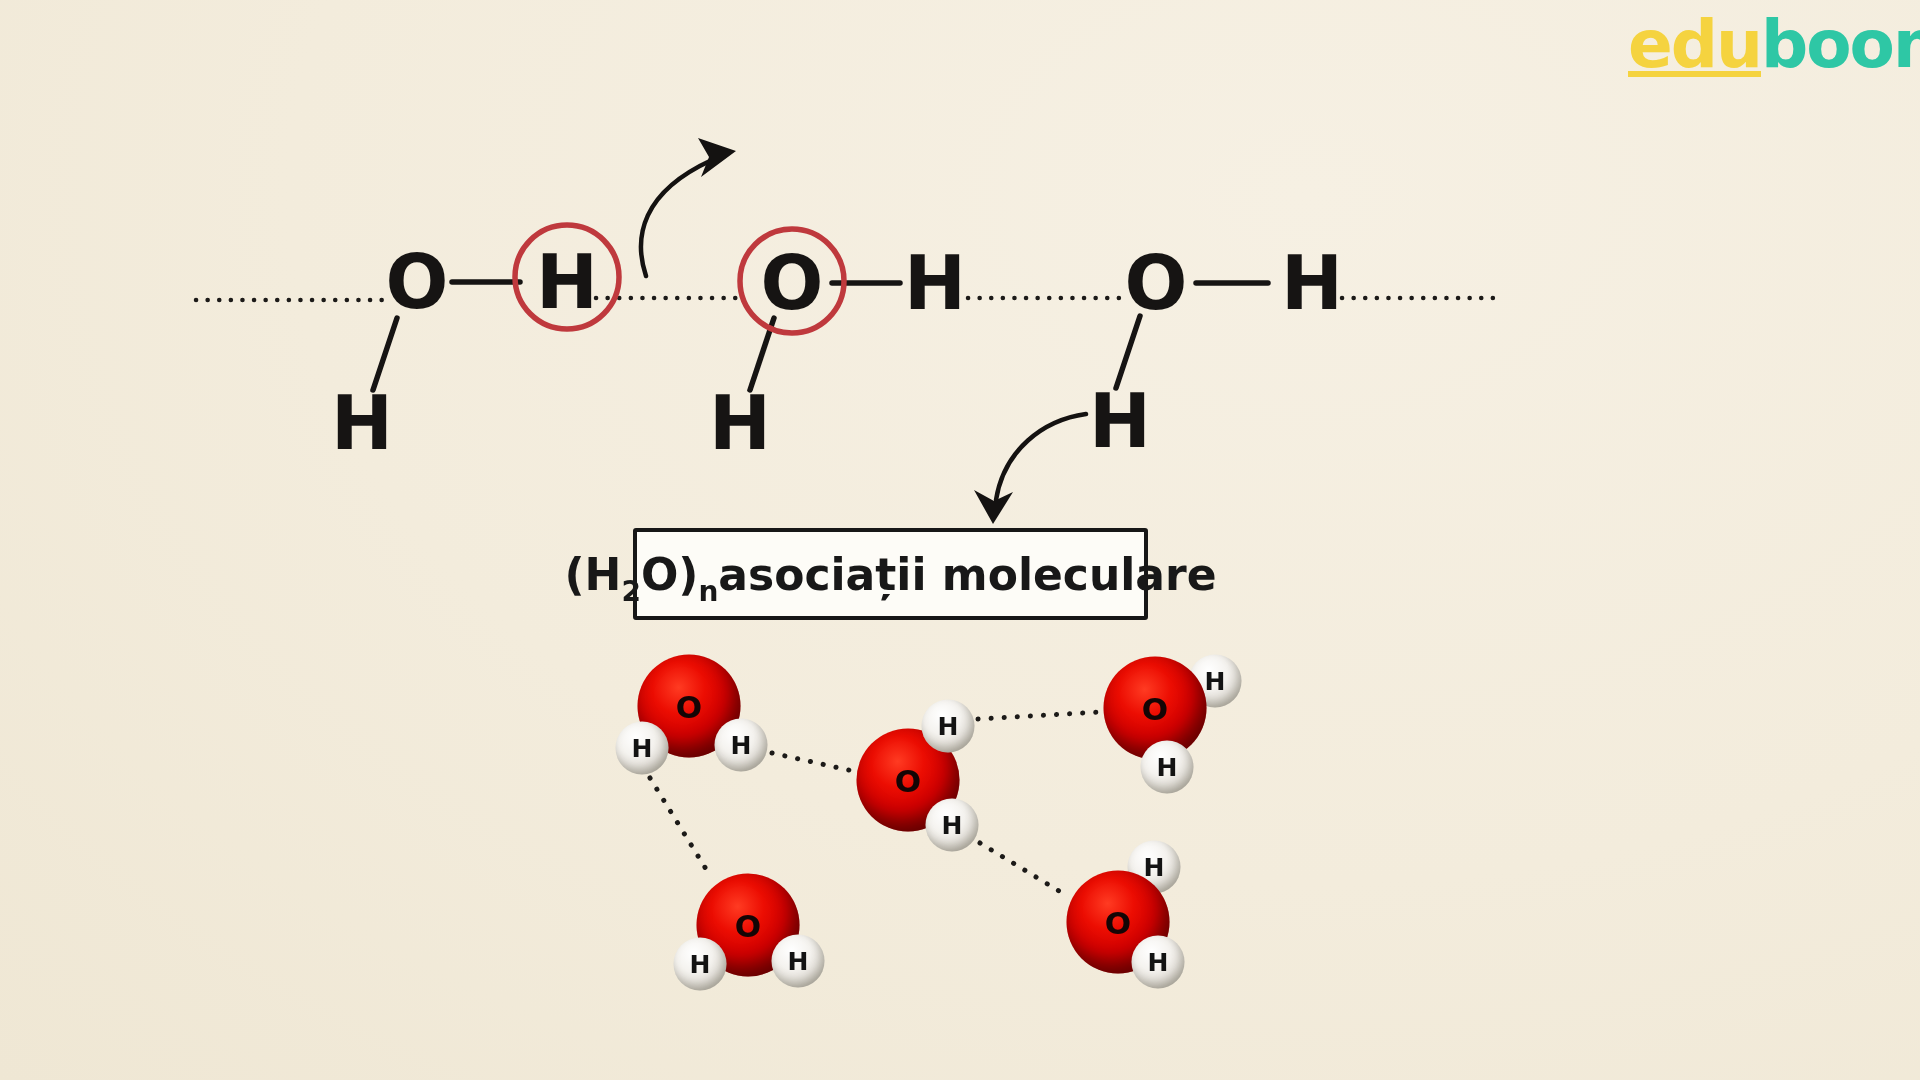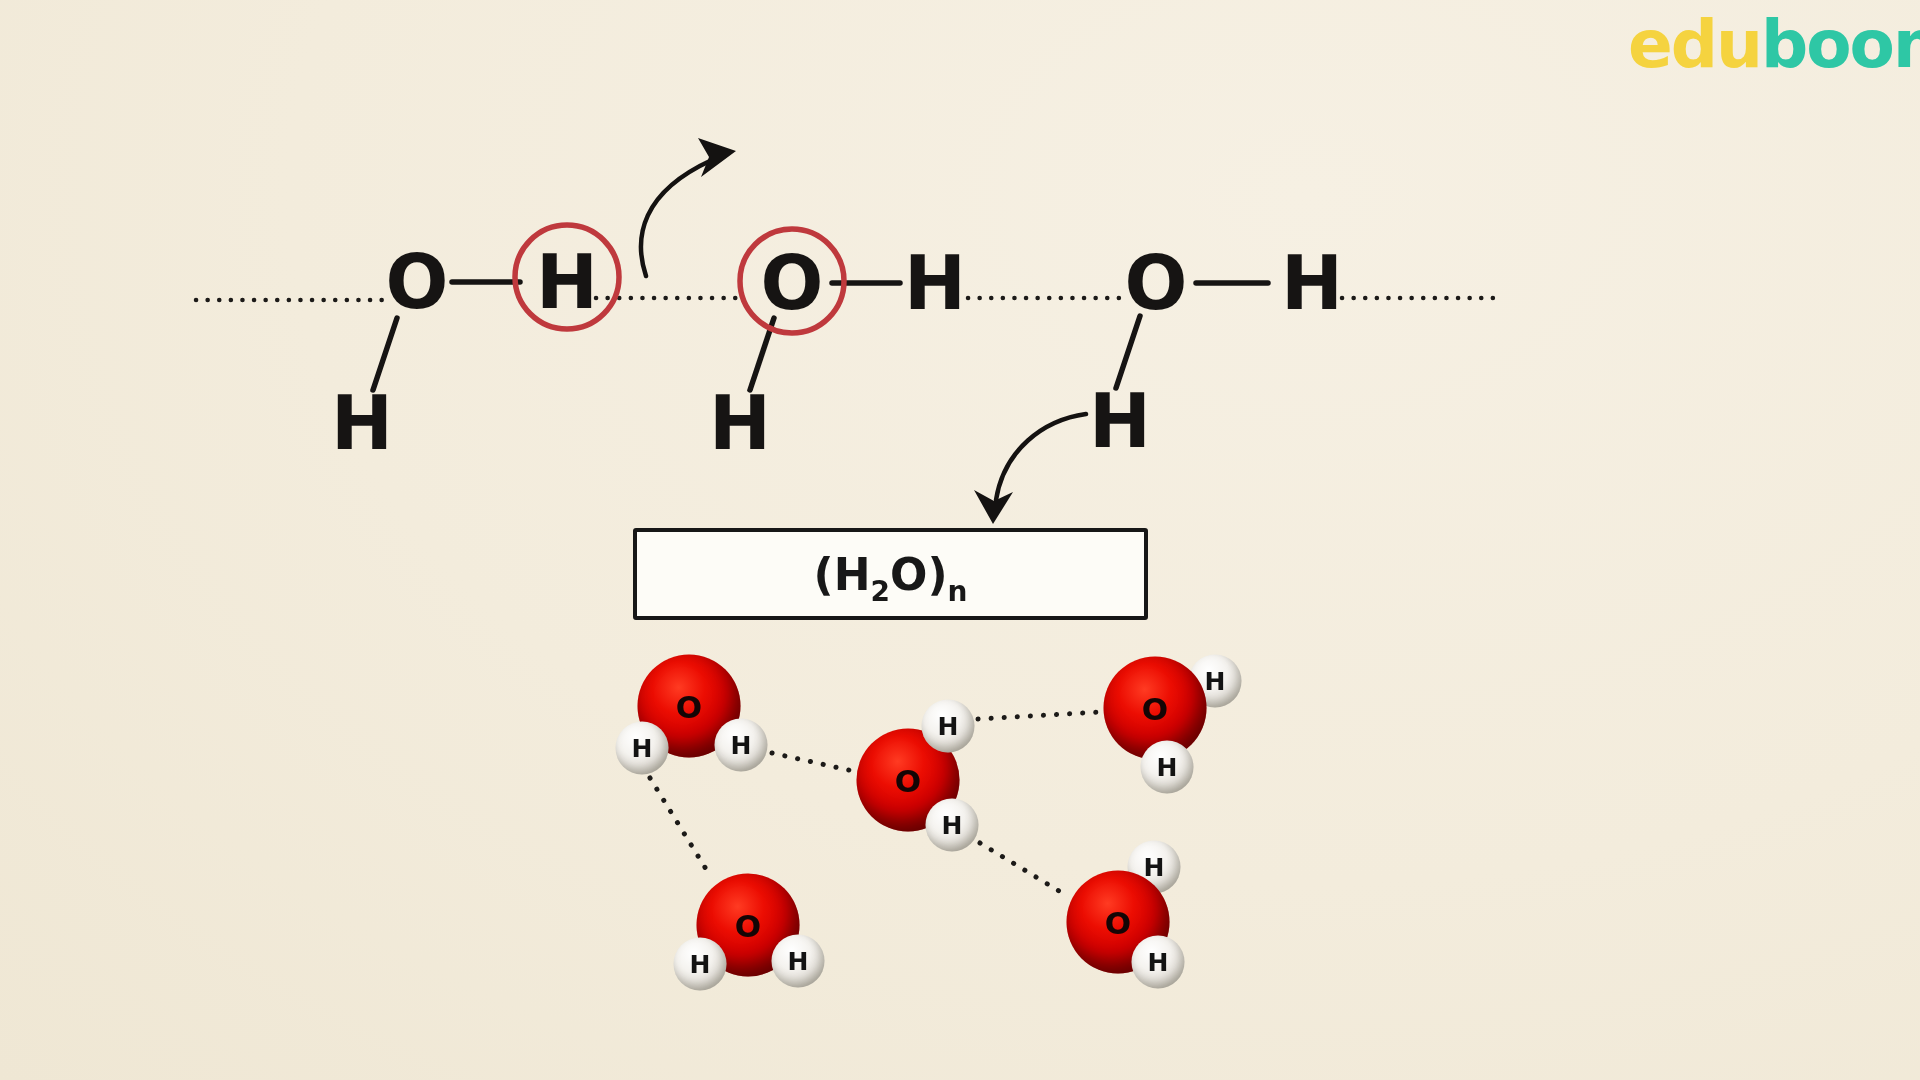--- a/index.html
+++ b/index.html
@@ -6,21 +6,21 @@
   .stage{
     position:relative;width:1920px;height:1080px;overflow:hidden;
     background:radial-gradient(ellipse at 68% 18%, #f6f0e3 0%, #f3ecdc 55%, #efe7d4 100%);
     font-family:"DejaVu Sans","Liberation Sans",sans-serif;
   }
   .overlay-svg{position:absolute;left:0;top:0;z-index:1;}
 
   
   .logo{position:absolute;left:1628px;top:10px;z-index:3;
     font-size:66px;font-weight:bold;letter-spacing:-2px;line-height:70px;}
-  .logo .edu{color:#f5d33f;}
+  .logo .edu{color:#f5d33f;text-decoration:underline;}
   .logo .boom{color:#2ec7a5;}
 
   
   .callout{position:absolute;z-index:3;background:#fdfcf7;border:4px solid #171717;
     border-radius:3px;display:flex;align-items:center;justify-content:center;
     color:#181818;font-weight:bold;white-space:nowrap;}
   .callout.box1{left:745px;top:113px;width:425px;height:82px;font-size:44px;}
   .callout.box2{left:633px;top:528px;width:507px;height:84px;font-size:44px;}
   .callout .sub{font-size:28px;align-self:flex-end;margin-bottom:8px;font-weight:bold;}
 
@@ -89,20 +89,21 @@
   </svg>
 
   <div class="logo"><span class="edu">edu</span><span class="boom">boom</span></div>
 
 
   <div class="callout box2">
     <span>(H</span>
       <span class="sub">2</span>
       <span>O)</span>
       <span class="sub">n</span>
+      <span> asociații moleculare</span>
   </div>
 
   <div>
     <div class="atom-letter" style="left:417px;top:282px;">O</div>
     <div class="atom-letter" style="left:567px;top:282px;">H</div>
     <div class="atom-letter" style="left:792px;top:283px;">O</div>
     <div class="atom-letter" style="left:935px;top:283px;">H</div>
     <div class="atom-letter" style="left:1156px;top:283px;">O</div>
     <div class="atom-letter" style="left:1312px;top:283px;">H</div>
     <div class="atom-letter" style="left:362px;top:423px;">H</div>

